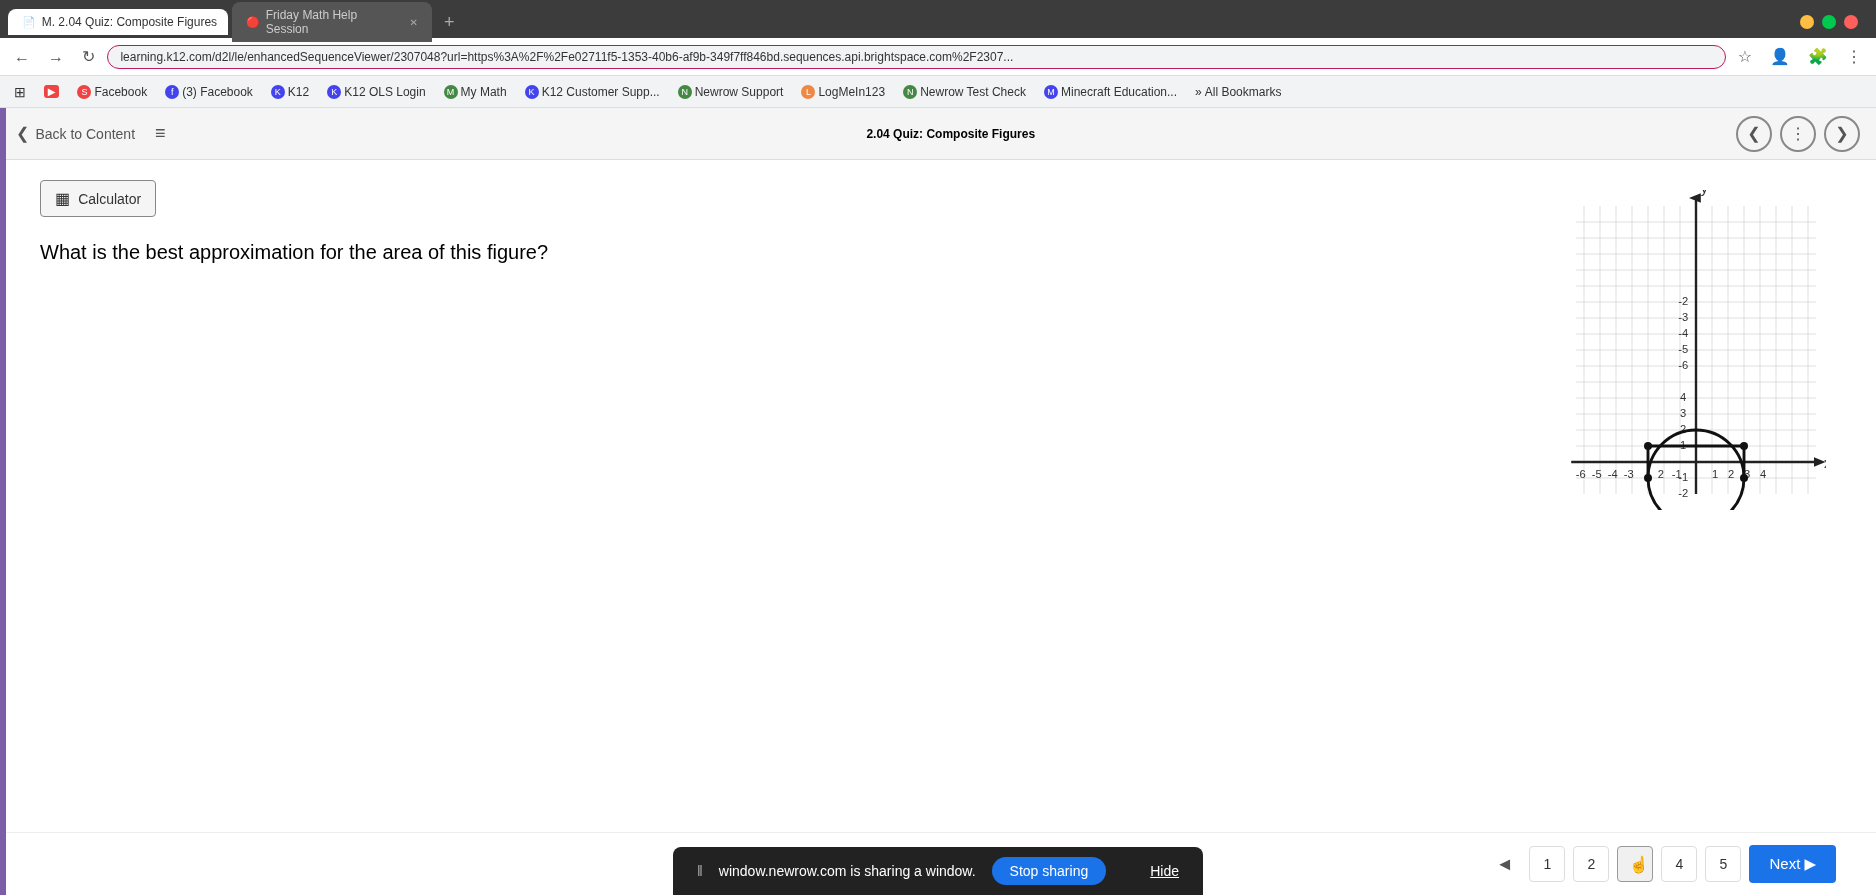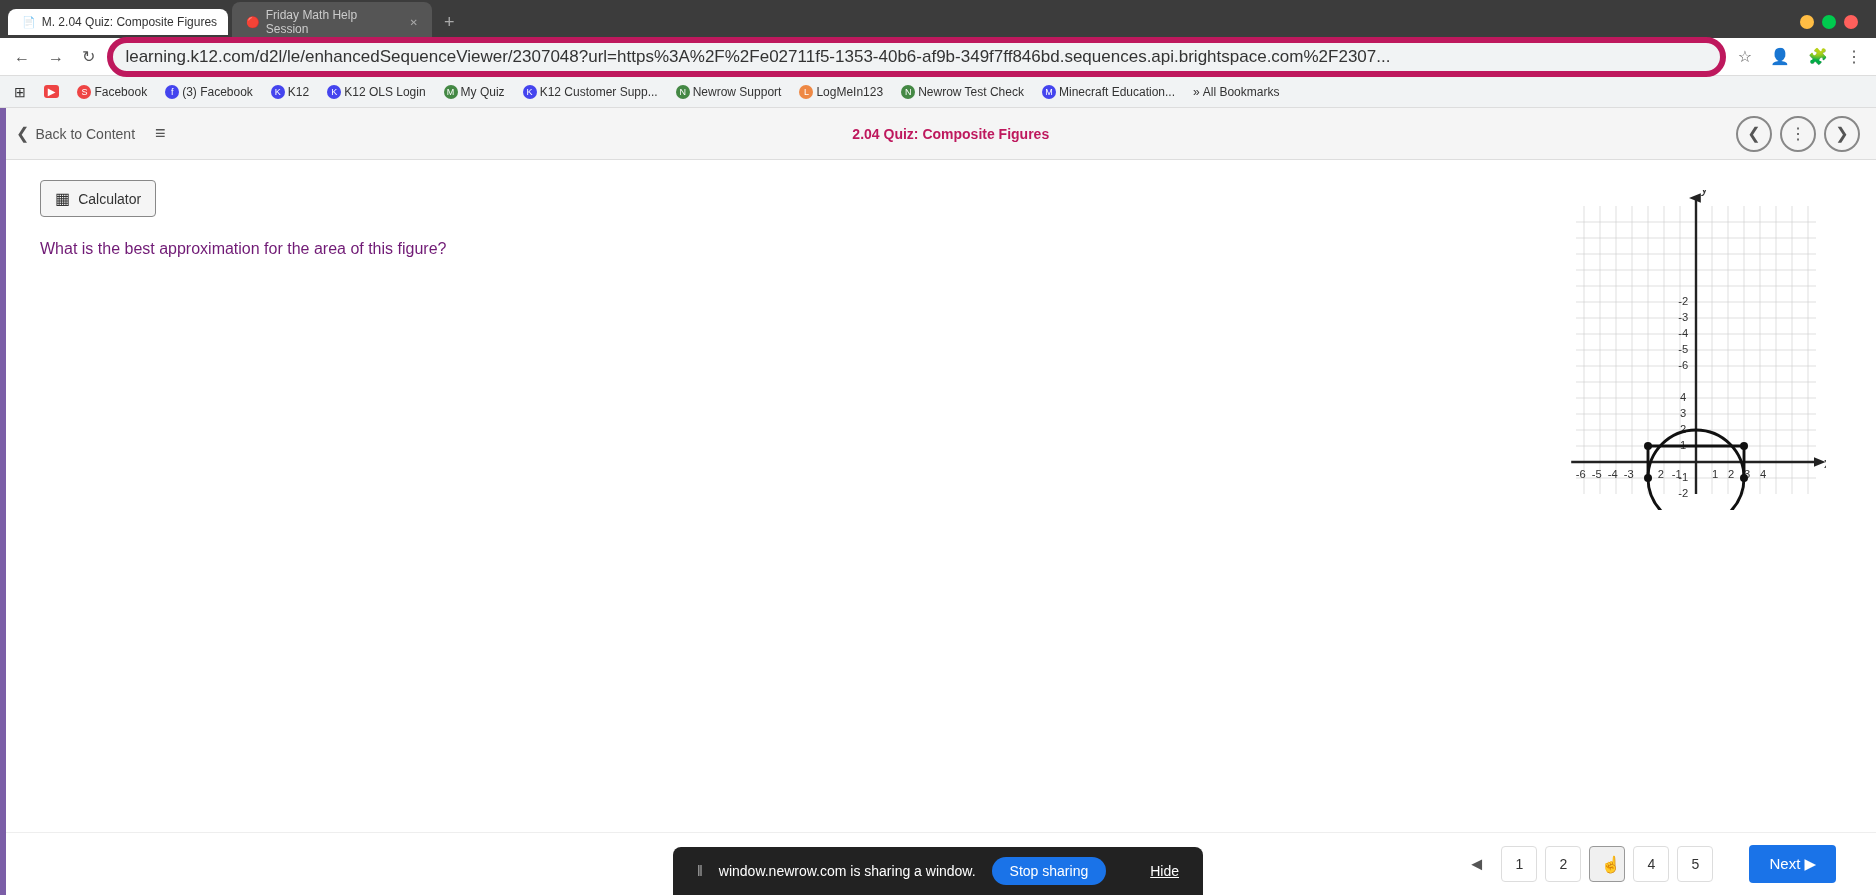--- a/index.html
+++ b/index.html
@@ -14,62 +14,62 @@
     .tab-inactive { background: #555; border-radius: 8px 8px 0 0; padding: 6px 14px; font-size: 12px; color: #ccc; display: flex; align-items: center; gap: 6px; max-width: 200px; }
     .tab-new { color: #aaa; font-size: 18px; padding: 0 8px; cursor: pointer; }
     .window-controls { margin-left: auto; display: flex; gap: 8px; padding-right: 10px; }
     .win-btn { width: 14px; height: 14px; border-radius: 50%; cursor: pointer; display: flex; align-items: center; justify-content: center; font-size: 9px; color: transparent; }
     .win-minimize { background: #ffbd44; }
     .win-maximize { background: #00ca4e; }
     .win-close { background: #ff605c; }
 
     .address-bar-row { background: #fff; display: flex; align-items: center; padding: 4px 8px; gap: 6px; height: 38px; border-bottom: 1px solid #ddd; }
     .nav-btn { background: none; border: none; color: #555; font-size: 16px; cursor: pointer; padding: 2px 6px; }
-    .address-bar { flex: 1; background: #f1f3f4; border: 6px solid #be185d; border-radius: 20px; padding: 4px 12px; font-size: 17px; color: #333; }
+    .address-bar { flex: 1; background: #f1f3f4; border: 1px solid #be185d; border-radius: 20px; padding: 4px 12px; font-size: 12px; color: #333; }
     .bookmarks-bar { background: #f1f3f4; display: flex; align-items: center; padding: 3px 8px; gap: 6px; height: 32px; border-bottom: 1px solid #ddd; font-size: 12px; overflow: hidden; }
     .bookmark-item { display: flex; align-items: center; gap: 3px; color: #333; white-space: nowrap; cursor: pointer; padding: 2px 6px; border-radius: 4px; }
     .bookmark-icon { width: 14px; height: 14px; border-radius: 50%; display: inline-flex; align-items: center; justify-content: center; font-size: 9px; color: white; }
     .bm-red { background: #e44; }
     .bm-blue { background: #44e; }
     .bm-green { background: #484; }
     .bm-orange { background: #e84; }
 
     
     .main-content { background: #fff; width: 100%; height: calc(895px - 38px - 38px - 32px); display: flex; flex-direction: column; position: relative; }
 
     
     .top-nav { background: #f5f5f5; display: flex; align-items: center; padding: 8px 16px; border-bottom: 1px solid #ddd; height: 52px; }
     .back-btn { display: flex; align-items: center; gap: 6px; color: #555; font-size: 14px; cursor: pointer; font-weight: 500; }
     .back-arrow { font-size: 16px; }
     .menu-icon { margin-left: 20px; color: #555; font-size: 18px; cursor: pointer; }
-    .page-title { flex: 1; text-align: center; font-size: 14px; font-weight: 600; color: #be185d; }
+    .page-title { flex: 1; text-align: center; font-size: 12px; font-weight: 600; color: #000000; }
     .nav-circle-btn { width: 36px; height: 36px; border-radius: 50%; border: 2px solid #888; background: none; cursor: pointer; display: flex; align-items: center; justify-content: center; color: #555; font-size: 16px; }
 
     
     .quiz-area { flex: 1; display: flex; padding: 20px 40px; gap: 40px; overflow: hidden; background: #fff; }
     .left-panel { flex: 1; min-width: 500px; }
     .right-panel { flex: 0 0 280px; display: flex; align-items: flex-start; justify-content: center; padding-top: 10px; }
 
     .calculator-btn { display: flex; align-items: center; gap: 8px; border: 1px solid #888; background: #f5f5f5; padding: 8px 14px; border-radius: 4px; font-size: 14px; cursor: pointer; color: #333; margin-bottom: 20px; }
     .calc-icon { font-size: 16px; }
 
     .question-text { font-size: 16px; color: #222; margin-bottom: 12px; line-height: 1.5; }
-    .question-text2 { font-size: 16px; color: #701a75; margin-bottom: 24px; line-height: 1.5; }
+    .question-text2 { font-size: 20px; color: #000000; margin-bottom: 24px; line-height: 1.5; }
 
     .answer-options { display: flex; flex-direction: column; gap: 20px; }
     .answer-option { display: flex; align-items: center; gap: 12px; font-size: 16px; color: #222; cursor: pointer; }
     .radio-circle { width: 18px; height: 18px; border-radius: 50%; border: 2px solid #555; flex-shrink: 0; background: white; }
 
     
     .pagination-area { display: flex; align-items: center; justify-content: flex-end; padding: 12px 40px; border-top: 1px solid #eee; gap: 8px; background: #fff; }
     .page-arrow { background: none; border: none; color: #555; font-size: 18px; cursor: pointer; padding: 4px 8px; }
     .page-btn { width: 36px; height: 36px; border: 1px solid #ddd; border-radius: 4px; background: white; cursor: pointer; font-size: 14px; color: #333; display: flex; align-items: center; justify-content: center; }
     .page-btn.active { background: #e8e8e8; border-color: #999; }
     .page-btn.cursor { background: #f0f0f0; }
-    .next-btn { background: #1a73e8; color: white; border: none; border-radius: 4px; padding: 10px 20px; font-size: 15px; cursor: pointer; display: flex; align-items: center; gap: 6px; margin-left: 28px; }
+    .next-btn { background: #1a73e8; color: white; border: none; border-radius: 4px; padding: 10px 20px; font-size: 15px; cursor: pointer; display: flex; align-items: center; gap: 6px; }
 
     
     .graph-container { width: 260px; height: 320px; position: relative; }
 
     
     .sharing-bar { position: absolute; bottom: 0; left: 50%; transform: translateX(-50%); background: #222; color: white; padding: 10px 24px; border-radius: 8px 8px 0 0; display: flex; align-items: center; gap: 16px; font-size: 14px; z-index: 100; }
     .sharing-icon { color: #aaa; }
     .stop-sharing-btn { background: #1a73e8; color: white; border: none; border-radius: 20px; padding: 6px 18px; font-size: 14px; cursor: pointer; }
     .hide-btn { background: none; border: none; color: white; font-size: 14px; cursor: pointer; text-decoration: underline; padding-left: 28px; }
 
@@ -130,21 +130,21 @@
     <div class="bookmark-item">
       <span class="bookmark-icon bm-blue">K</span>
       <span>K12</span>
     </div>
     <div class="bookmark-item">
       <span class="bookmark-icon bm-blue">K</span>
       <span>K12 OLS Login</span>
     </div>
     <div class="bookmark-item">
       <span class="bookmark-icon bm-green">M</span>
-      <span>My Quiz</span>
+      <span>My Math</span>
     </div>
     <div class="bookmark-item">
       <span class="bookmark-icon bm-blue">K</span>
       <span>K12 Customer Supp...</span>
     </div>
     <div class="bookmark-item">
       <span class="bookmark-icon bm-green">N</span>
       <span>Newrow Support</span>
     </div>
     <div class="bookmark-item">

